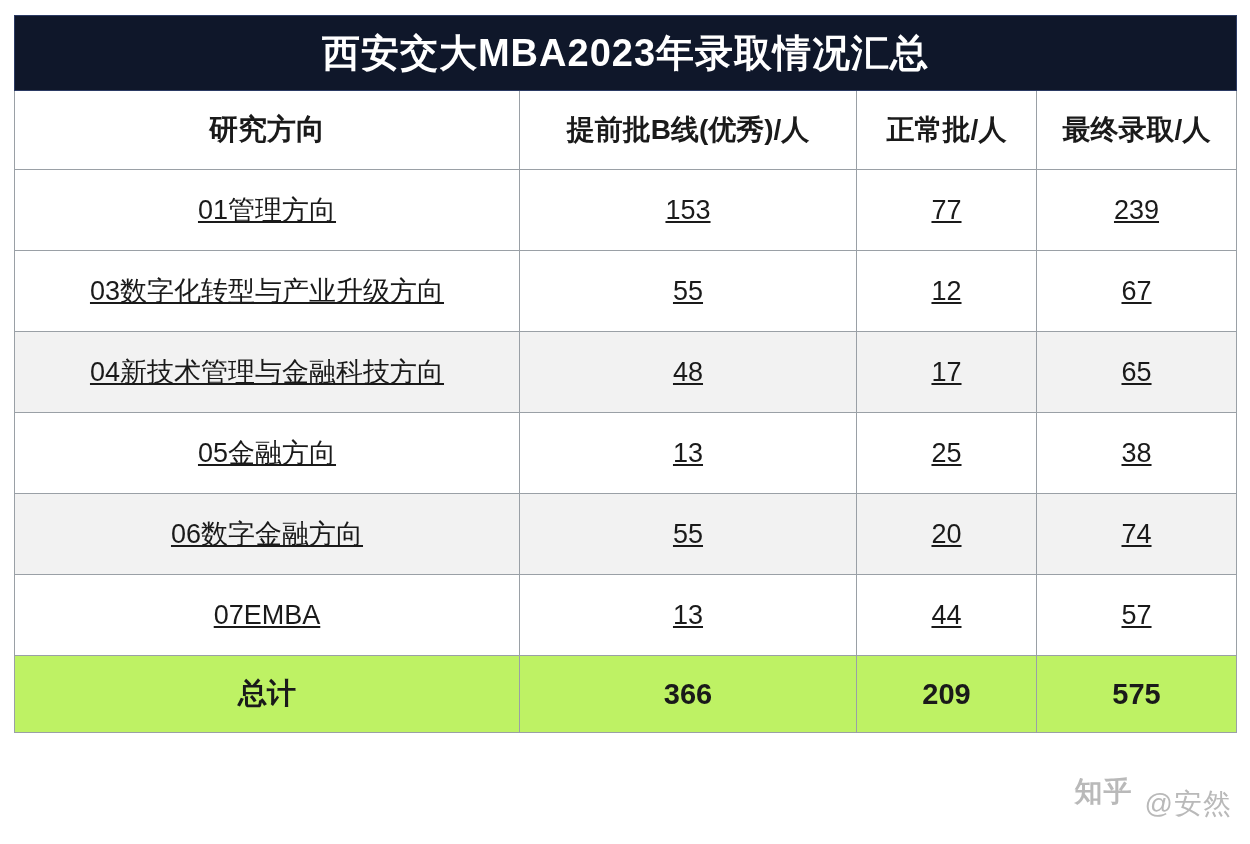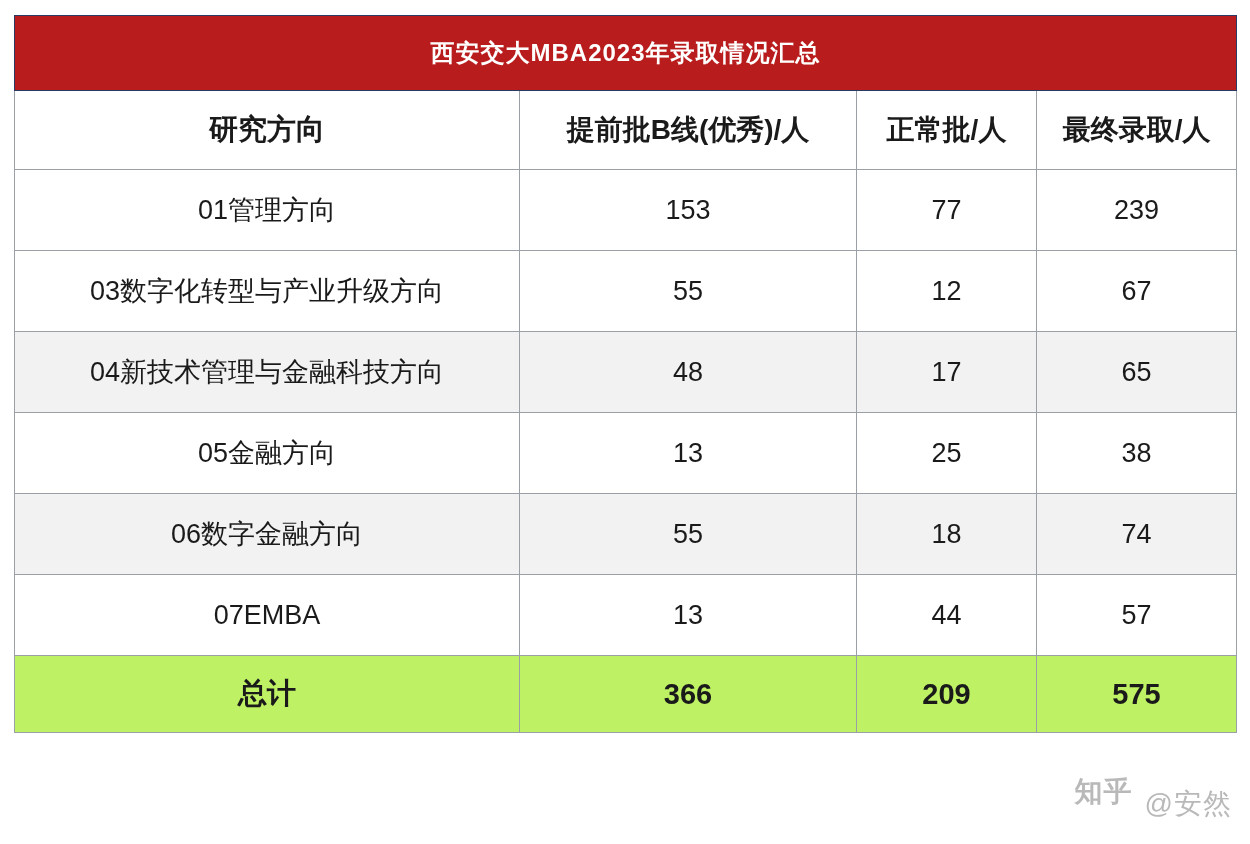--- a/index.html
+++ b/index.html
@@ -29,40 +29,41 @@
   }
   table.data-table td,
   table.data-table th {
     border: 1px solid #9aa0a6;
     padding: 0;
     text-align: center;
     vertical-align: middle;
     color: #1a1a1a;
   }
   .title-cell {
-    background: #b91c1c;
+    background: #0f172a;
     color: #ffffff !important;
-    font-size: 24px;
+    font-size: 38px;
     font-weight: bold;
     height: 74px;
     letter-spacing: 1px;
     border: 1px solid #2b3a63 !important;
   }
   .head-row th {
     background: #ffffff;
     font-size: 28px;
     font-weight: bold;
     height: 78px;
   }
   .head-row th.dir {
     font-size: 29px;
   }
   .body-row td {
     height: 80px;
     font-size: 27px;
+    text-decoration: underline;
   }
   .body-row.alt td {
     background: #f2f2f2;
   }
   .body-row td.label {
     font-size: 27px;
     white-space: nowrap;
   }
   .total-row td {
     height: 76px;
@@ -136,21 +137,21 @@
       </tr>
       <tr class="body-row">
         <td class="label">05金融方向</td>
         <td>13</td>
         <td>25</td>
         <td>38</td>
       </tr>
       <tr class="body-row alt">
         <td class="label">06数字金融方向</td>
         <td>55</td>
-        <td>18</td>
+        <td>20</td>
         <td>74</td>
       </tr>
       <tr class="body-row">
         <td class="label">07EMBA</td>
         <td>13</td>
         <td>44</td>
         <td>57</td>
       </tr>
 
       <tr class="total-row">

